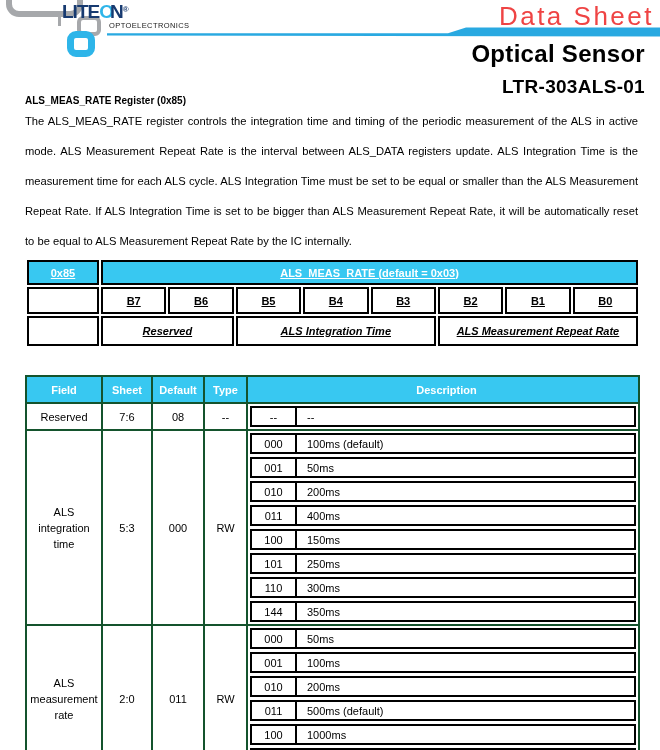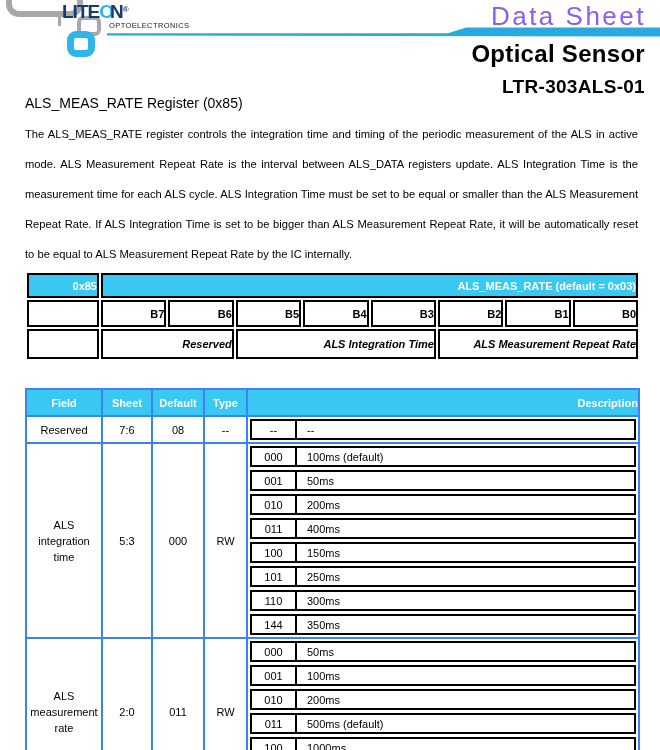--- a/index.html
+++ b/index.html
@@ -31,58 +31,58 @@
   }
   .wordmark .o-cyan { color:#2eb5e9; }
   .wordmark .n-navy { margin-left:-3px; }
   .wordmark sup { font-size:8px; letter-spacing:0; vertical-align:6px; }
   .opto {
     position:absolute; left:109px; top:21px; font-size:7.5px; font-weight:normal;
     letter-spacing:0.4px; color:#1a1a1a;
   }
   .swoosh { position:absolute; left:0; top:0; width:660px; height:40px; }
   .doc-type {
-    position:absolute; right:14px; top:1px; font-size:26px; letter-spacing:2.5px;
-    color:#8b5cf6; white-space:nowrap;
+    position:absolute; right:6px; top:1px; font-size:26px; letter-spacing:2.5px;
+    color:#ef4444; white-space:nowrap;
   }
   .prod1 { position:absolute; right:15px; top:40px; font-size:24px; font-weight:bold; letter-spacing:0.3px; }
   .prod2 { position:absolute; right:15px; top:76px; font-size:19px; font-weight:bold; letter-spacing:0.3px; }
 
   
   .content { position:absolute; left:25px; top:95px; width:615px; }
-  .sec-heading { font-size:14px; font-weight:normal; margin-bottom:8px; }
+  .sec-heading { font-size:10px; font-weight:bold; }
   .sec-body {
     font-size:11.2px; line-height:30px; text-align:justify; color:#000;
     width:613px;
   }
 
   
   table.reg {
     border-collapse:separate; border-spacing:2px; width:615px; margin-top:2px;
     table-layout:fixed;
   }
   table.reg td {
-    border:2px solid #000; text-align:right; vertical-align:middle;
-    font-size:11px; background:#fff; overflow:hidden;
+    border:2px solid #000; text-align:center; vertical-align:middle;
+    font-size:11px; background:#fff; overflow:hidden;text-decoration:underline;
   }
   table.reg .cyan { background:#38c8f1; color:#fff; font-weight:bold; }
   table.reg tr.r1 td { height:25px; }
   table.reg tr.r2 td { height:27px; font-weight:bold; }
   table.reg tr.r3 td { height:30px; font-weight:bold; font-style:italic; }
 
   
   table.fld {
     border-collapse:collapse; width:615px; margin-top:27px; table-layout:fixed;
   }
-  table.fld th, table.fld td { border:2px solid #3b82f6; font-size:11px; }
+  table.fld th, table.fld td { border:2px solid #14532d; font-size:11px; }
   table.fld th {
     background:#38c8f1; color:#fff; font-weight:bold; height:27px;
     text-align:center; vertical-align:middle;
   }
-  table.fld th.th-desc { text-align:right; padding-left:7px; }
+  table.fld th.th-desc { text-align:center; padding-left:7px; }
   table.fld td.c {
     text-align:center; vertical-align:middle; line-height:16px; font-weight:normal;
   }
   table.fld td.desc-cell { padding:2px; vertical-align:top; }
   .dbox {
     height:21px; border:2px solid #000; display:flex; align-items:center;
     margin-bottom:3px; background:#fff;
   }
   .dbox:last-child { margin-bottom:0; }
   .dbox .code {

